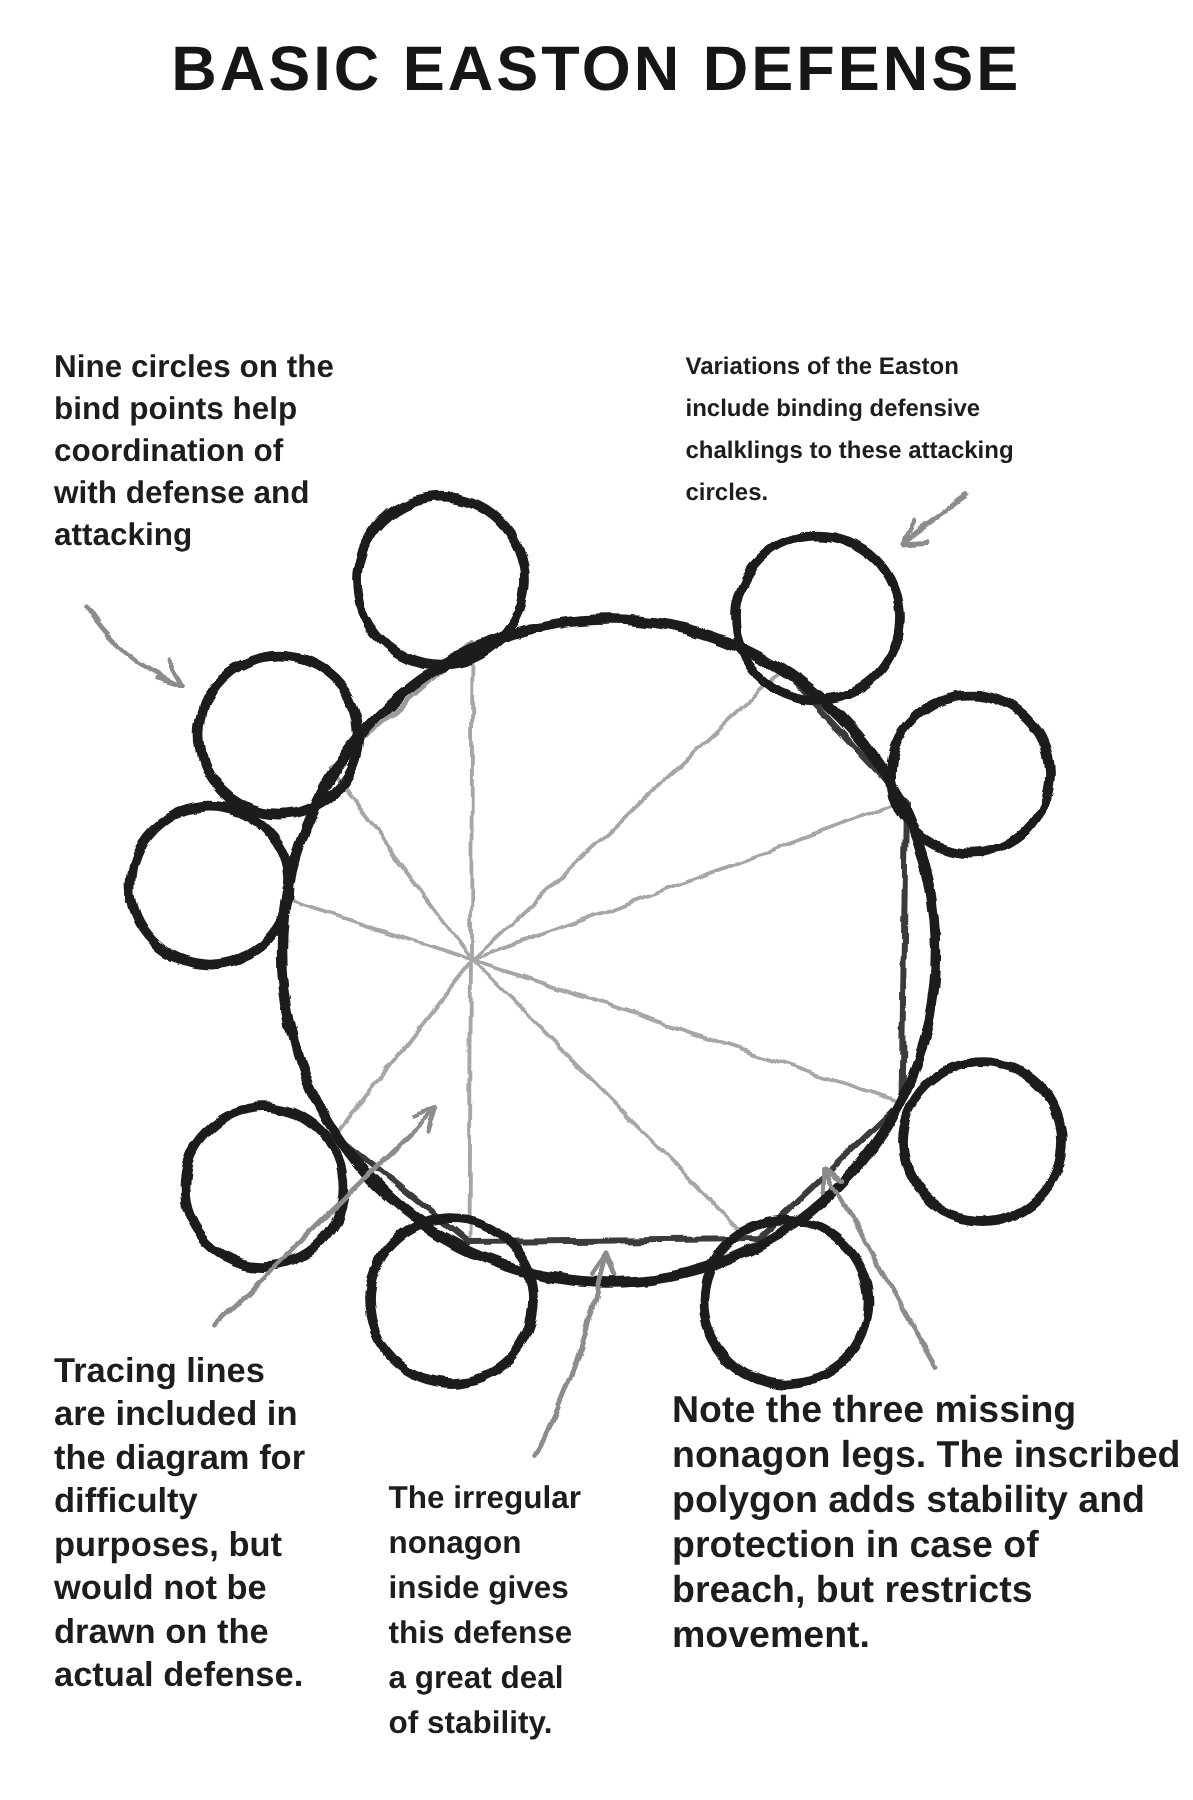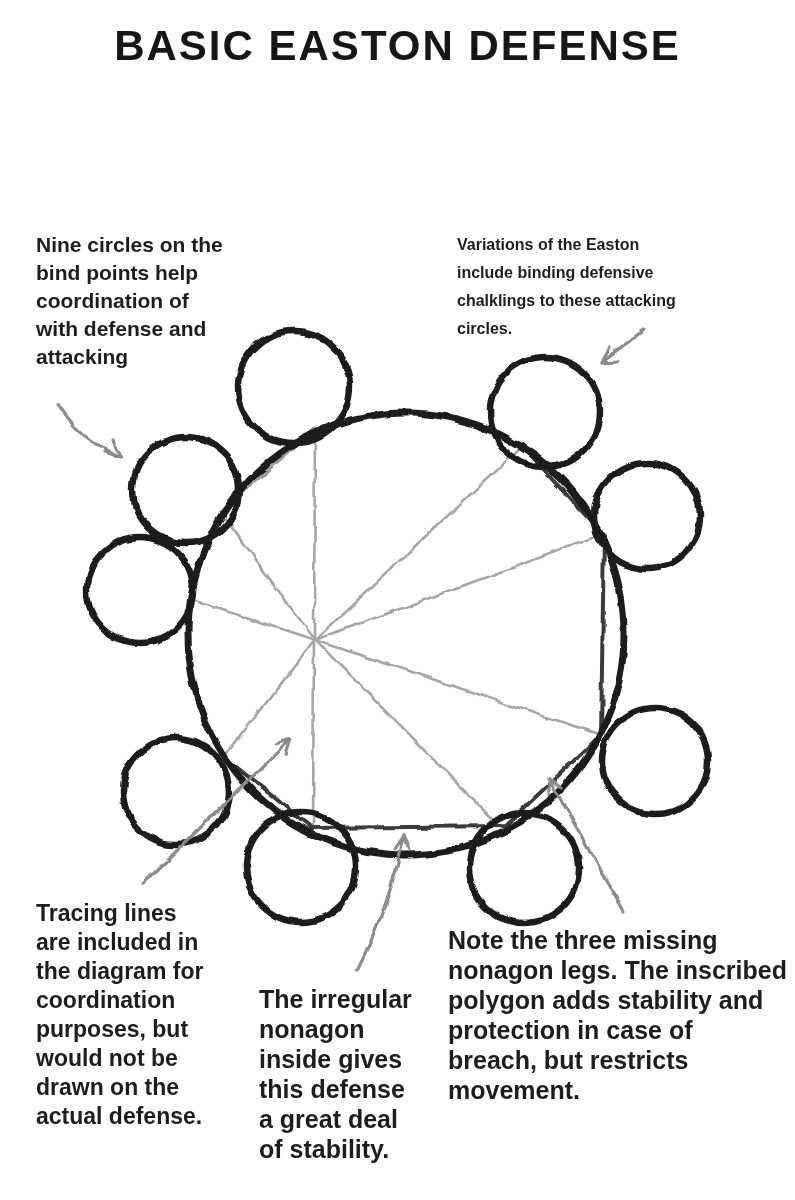--- a/index.html
+++ b/index.html
@@ -12,21 +12,21 @@
     position:absolute; left:0; right:0; top:22px;
     text-align:center; font-size:42px; font-weight:bold;
     letter-spacing:2px; color:#161616;
   }
   .textblock { position:absolute; font-weight:bold; color:#1d1d1d; }
   .textblock div { white-space:nowrap; }
   .intro        { left:84px;  top:100px; font-size:21px; line-height:29px; }
   .ann-nine     { left:36px;  top:231px; font-size:21px; line-height:28px; }
   .ann-var      { left:457px; top:231px; font-size:16px; line-height:28px; }
   .ann-trace    { left:36px;  top:899px; font-size:23px; line-height:29px; }
-  .ann-nonagon  { left:259px; top:984px; font-size:25px; line-height:30px; }
+  .ann-nonagon  { left:259px; top:984px; font-size:21px; line-height:30px; }
   .ann-missing  { left:448px; top:925px; font-size:25px; line-height:30px; }
   svg.diagram { position:absolute; left:0; top:0; width:795px; height:1200px; }
 </style>
 </head>
 <body>
 
 <div class="page">
 
   <div class="title">BASIC EASTON DEFENSE</div>
 
@@ -43,21 +43,21 @@
     <div>Variations of the Easton</div>
     <div>include binding defensive</div>
     <div>chalklings to these attacking</div>
     <div>circles.</div>
   </div>
 
   <div class="textblock ann-trace">
     <div>Tracing lines</div>
     <div>are included in</div>
     <div>the diagram for</div>
-    <div>coordination</div>
+    <div>difficulty</div>
     <div>purposes, but</div>
     <div>would not be</div>
     <div>drawn on the</div>
     <div>actual defense.</div>
   </div>
 
   <div class="textblock ann-nonagon">
     <div>The irregular</div>
     <div>nonagon</div>
     <div>inside gives</div>

